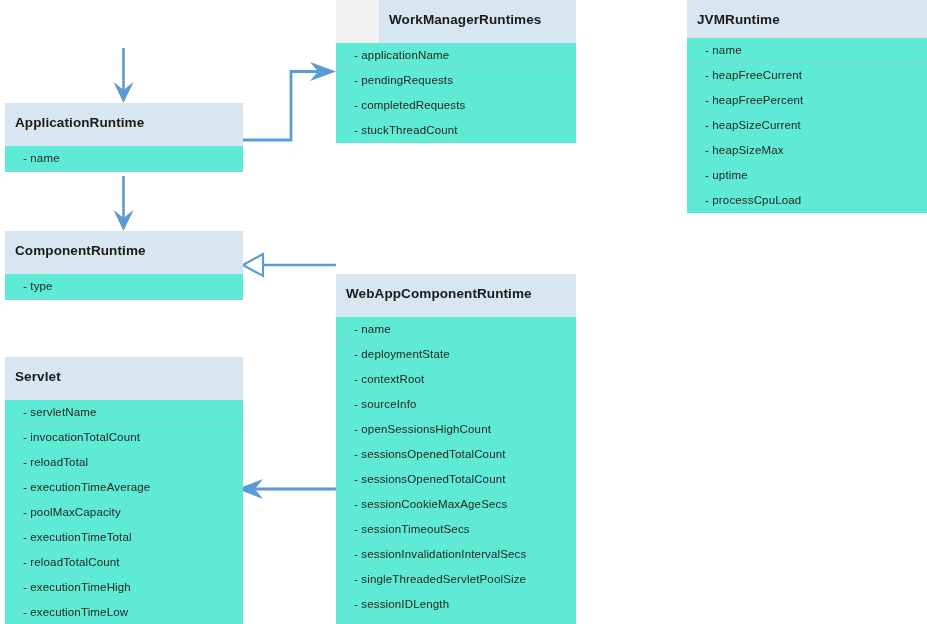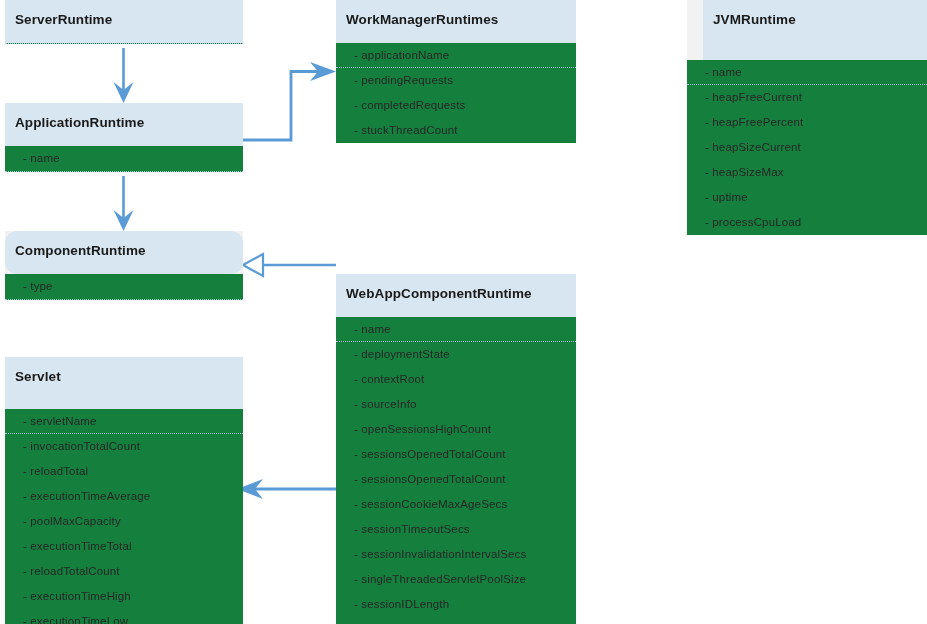--- a/index.html
+++ b/index.html
@@ -33,21 +33,21 @@
     padding: 12px 0 0 10px;
     font-size: 13.5px;
     font-weight: bold;
     color: #1a1a1a;
     letter-spacing: 0.1px;
     height: 100%;
   }
   .class-body {
     box-sizing: border-box;
     padding: 0;
-    background: #15803d;
+    background: #5eead4;
   }
   .attr-row {
     box-sizing: border-box;
     font-size: 11.5px;
     color: #262626;
     padding-left: 18px;
     line-height: 25px;
     height: 25px;
     white-space: nowrap;
     letter-spacing: 0.15px;
@@ -96,60 +96,54 @@
       <line x1="336" y1="265" x2="262" y2="265" stroke="#5b9bd5" stroke-width="2.6"></line>
       <path d="M 243 265 L 263 254 L 263 276 Z" fill="#ffffff" stroke="#5b9bd5" stroke-width="2.2"></path>
     </g>
 
     <g>
       <line x1="337" y1="489" x2="252" y2="489" stroke="#5b9bd5" stroke-width="2.8"></line>
       <path d="M 263 479 L 237 489 L 263 499 L 255 489 Z" fill="#5b9bd5"></path>
     </g>
   </svg>
 
-  <div class="class-box" style="left:5px; top:0px; width:238px;">
-    <div class="class-header" style="height:43px;">ServerRuntime</div>
-    <div class="class-body">
-      <div class="box-underline"></div>
-    </div>
-  </div>
 
   <div class="class-box" style="left:5px; top:103px; width:238px;">
     <div class="class-header" style="height:43px;">ApplicationRuntime</div>
     <div class="class-body">
       <div class="attr-row">- name</div>
       <div class="box-underline"></div>
     </div>
   </div>
 
   <div class="class-box" style="left:5px; top:231px; width:238px;">
-    <div class="class-header" style="height:43px;border-radius:12px;">ComponentRuntime</div>
+    <div class="class-header" style="height:43px;">ComponentRuntime</div>
     <div class="class-body">
       <div class="attr-row">- type</div>
       <div class="box-underline"></div>
     </div>
   </div>
 
   <div class="class-box" style="left:5px; top:357px; width:238px;">
-    <div class="class-header" style="height:52px;">Servlet</div>
+    <div class="class-header" style="height:43px;">Servlet</div>
     <div class="class-body">
       <div class="attr-row sep">- servletName</div>
       <div class="attr-row">- invocationTotalCount</div>
       <div class="attr-row">- reloadTotal</div>
       <div class="attr-row">- executionTimeAverage</div>
       <div class="attr-row">- poolMaxCapacity</div>
       <div class="attr-row">- executionTimeTotal</div>
       <div class="attr-row">- reloadTotalCount</div>
       <div class="attr-row">- executionTimeHigh</div>
       <div class="attr-row">- executionTimeLow</div>
     </div>
   </div>
 
   <div class="class-box" style="left:336px; top:0px; width:240px;">
-    <div class="class-header" style="height:43px;">WorkManagerRuntimes</div>
+    <div class="class-header" style="height:43px;margin-left:43px;">WorkManagerRuntimes</div>
     <div class="class-body">
       <div class="attr-row sep">- applicationName</div>
       <div class="attr-row">- pendingRequests</div>
       <div class="attr-row">- completedRequests</div>
       <div class="attr-row">- stuckThreadCount</div>
     </div>
   </div>
 
   <div class="class-box" style="left:336px; top:231px; width:240px;margin-top:43px;">
     <div class="class-header" style="height:43px;">WebAppComponentRuntime</div>
@@ -164,21 +158,21 @@
       <div class="attr-row">- sessionCookieMaxAgeSecs</div>
       <div class="attr-row">- sessionTimeoutSecs</div>
       <div class="attr-row">- sessionInvalidationIntervalSecs</div>
       <div class="attr-row">- singleThreadedServletPoolSize</div>
       <div class="attr-row">- sessionIDLength</div>
       <div class="attr-row">- jSPPageCheckSecs</div>
     </div>
   </div>
 
   <div class="class-box" style="left:687px; top:0px; width:240px;">
-    <div class="class-header" style="height:60px;margin-left:16px;">JVMRuntime</div>
+    <div class="class-header" style="height:38px;">JVMRuntime</div>
     <div class="class-body">
       <div class="attr-row sep">- name</div>
       <div class="attr-row">- heapFreeCurrent</div>
       <div class="attr-row">- heapFreePercent</div>
       <div class="attr-row">- heapSizeCurrent</div>
       <div class="attr-row">- heapSizeMax</div>
       <div class="attr-row">- uptime</div>
       <div class="attr-row">- processCpuLoad</div>
     </div>
   </div>

